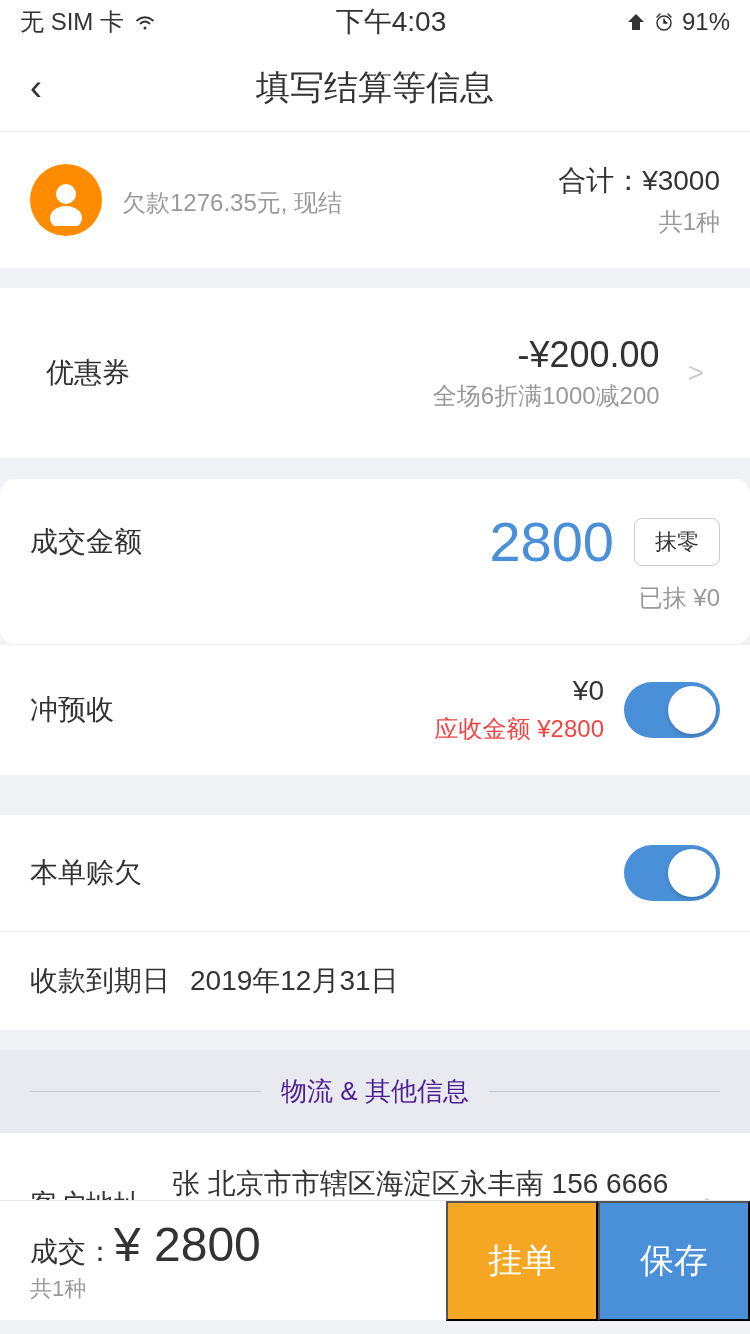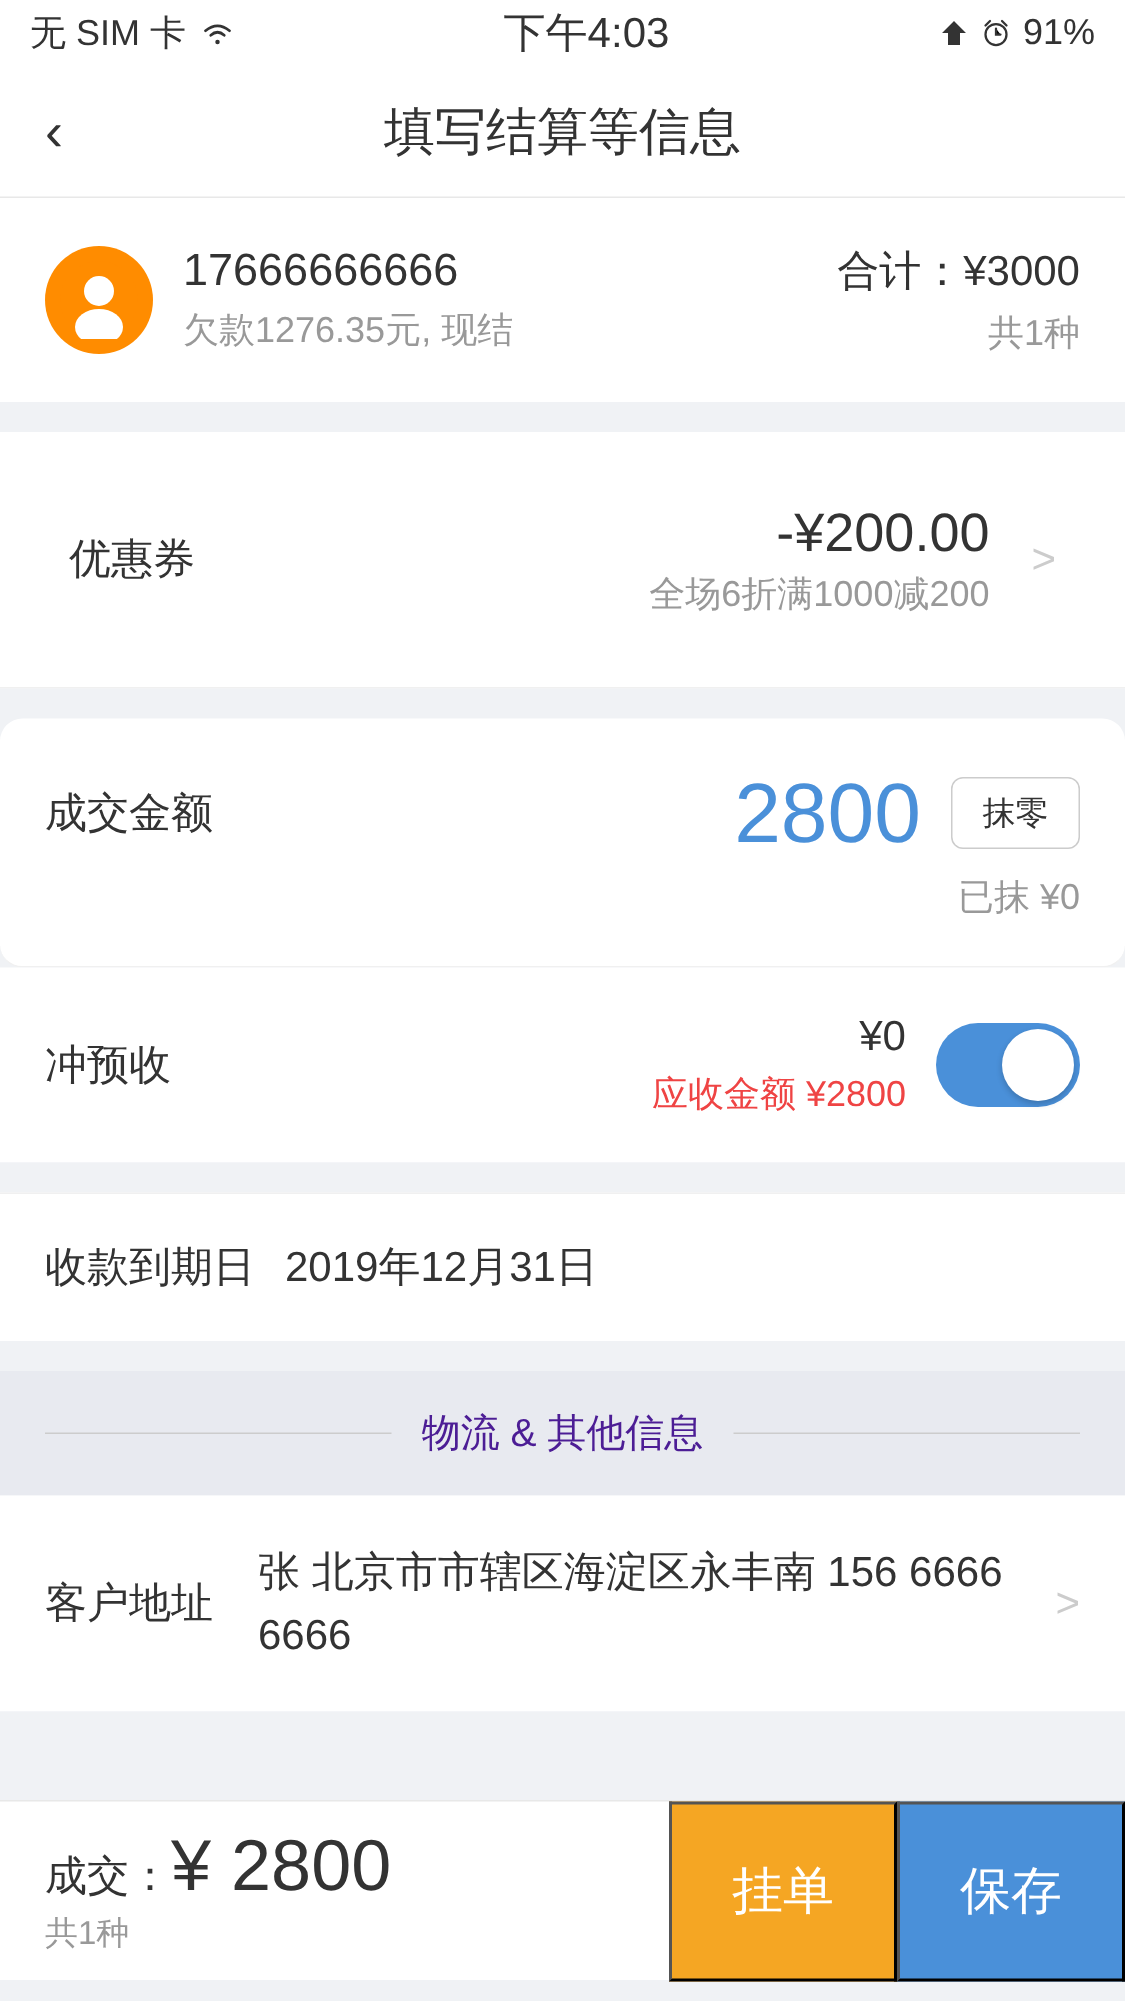--- a/index.html
+++ b/index.html
@@ -287,21 +287,20 @@
   <div class="user-card">
     <div class="user-left">
       <div class="user-avatar">
         <svg width="52" height="52" viewBox="0 0 52 52">
           <circle cx="26" cy="26" r="26" fill="#ff8c00"></circle>
           <circle cx="26" cy="20" r="10" fill="#fff"></circle>
           <ellipse cx="26" cy="44" rx="16" ry="12" fill="#fff"></ellipse>
         </svg>
       </div>
       <div>
-        <div class="user-info-name">17666666666</div>
         <div class="user-info-sub">欠款1276.35元, 现结</div>
       </div>
     </div>
     <div class="user-right">
       <div class="user-total">
         <span>合计：</span><span>¥3000</span>
       </div>
       <div class="user-count">共1种</div>
     </div>
   </div>
@@ -340,20 +339,24 @@
           <div class="prepay-amount">¥0</div>
           <div class="prepay-sub">应收金额 ¥2800</div>
         </div>
         <div class="toggle"></div>
       </div>
     </div>
   </div>
 
   <div class="section-divider"></div>
 
+  <div class="debt-section">
+    <div class="form-row-label">本单赊欠</div>
+    <div class="toggle"></div>
+  </div>
 
   <div class="duedate-section">
     <div class="duedate-label">收款到期日</div>
     <div class="duedate-value">2019年12月31日</div>
   </div>
 
   <div class="section-header">
     <div class="section-header-line"></div>
     <div class="section-header-text">物流 &amp; 其他信息</div>
     <div class="section-header-line"></div>

